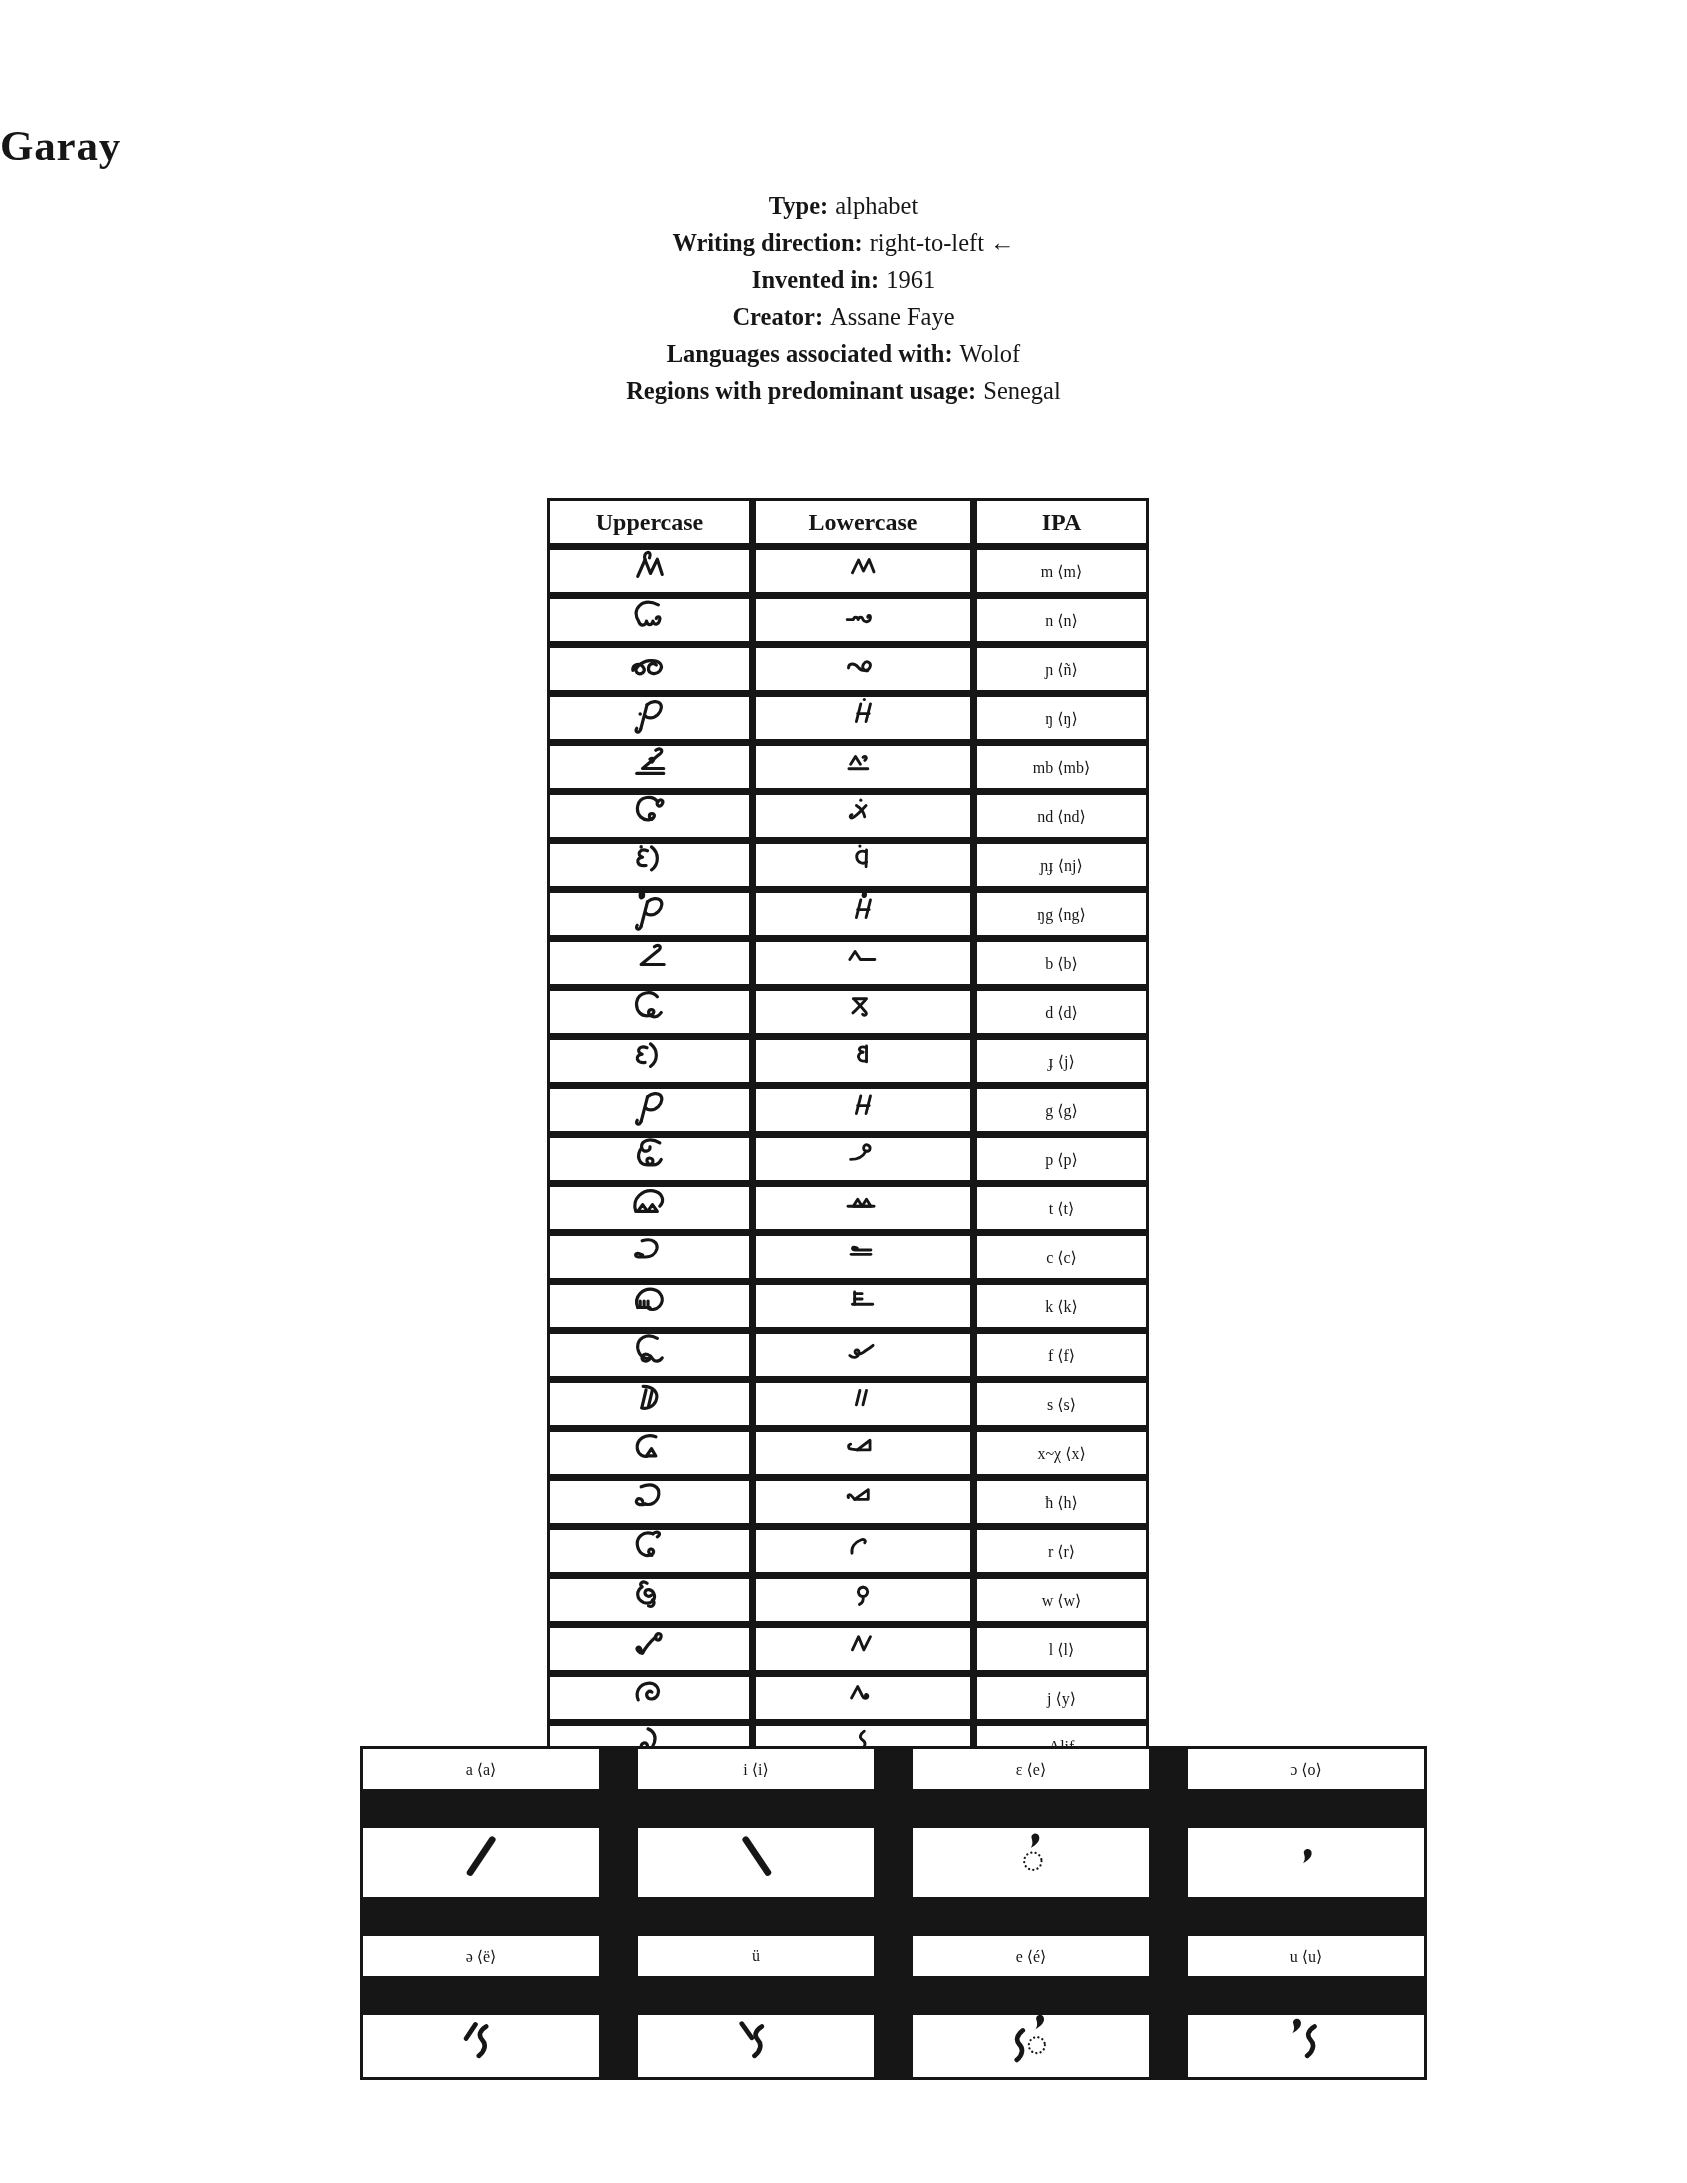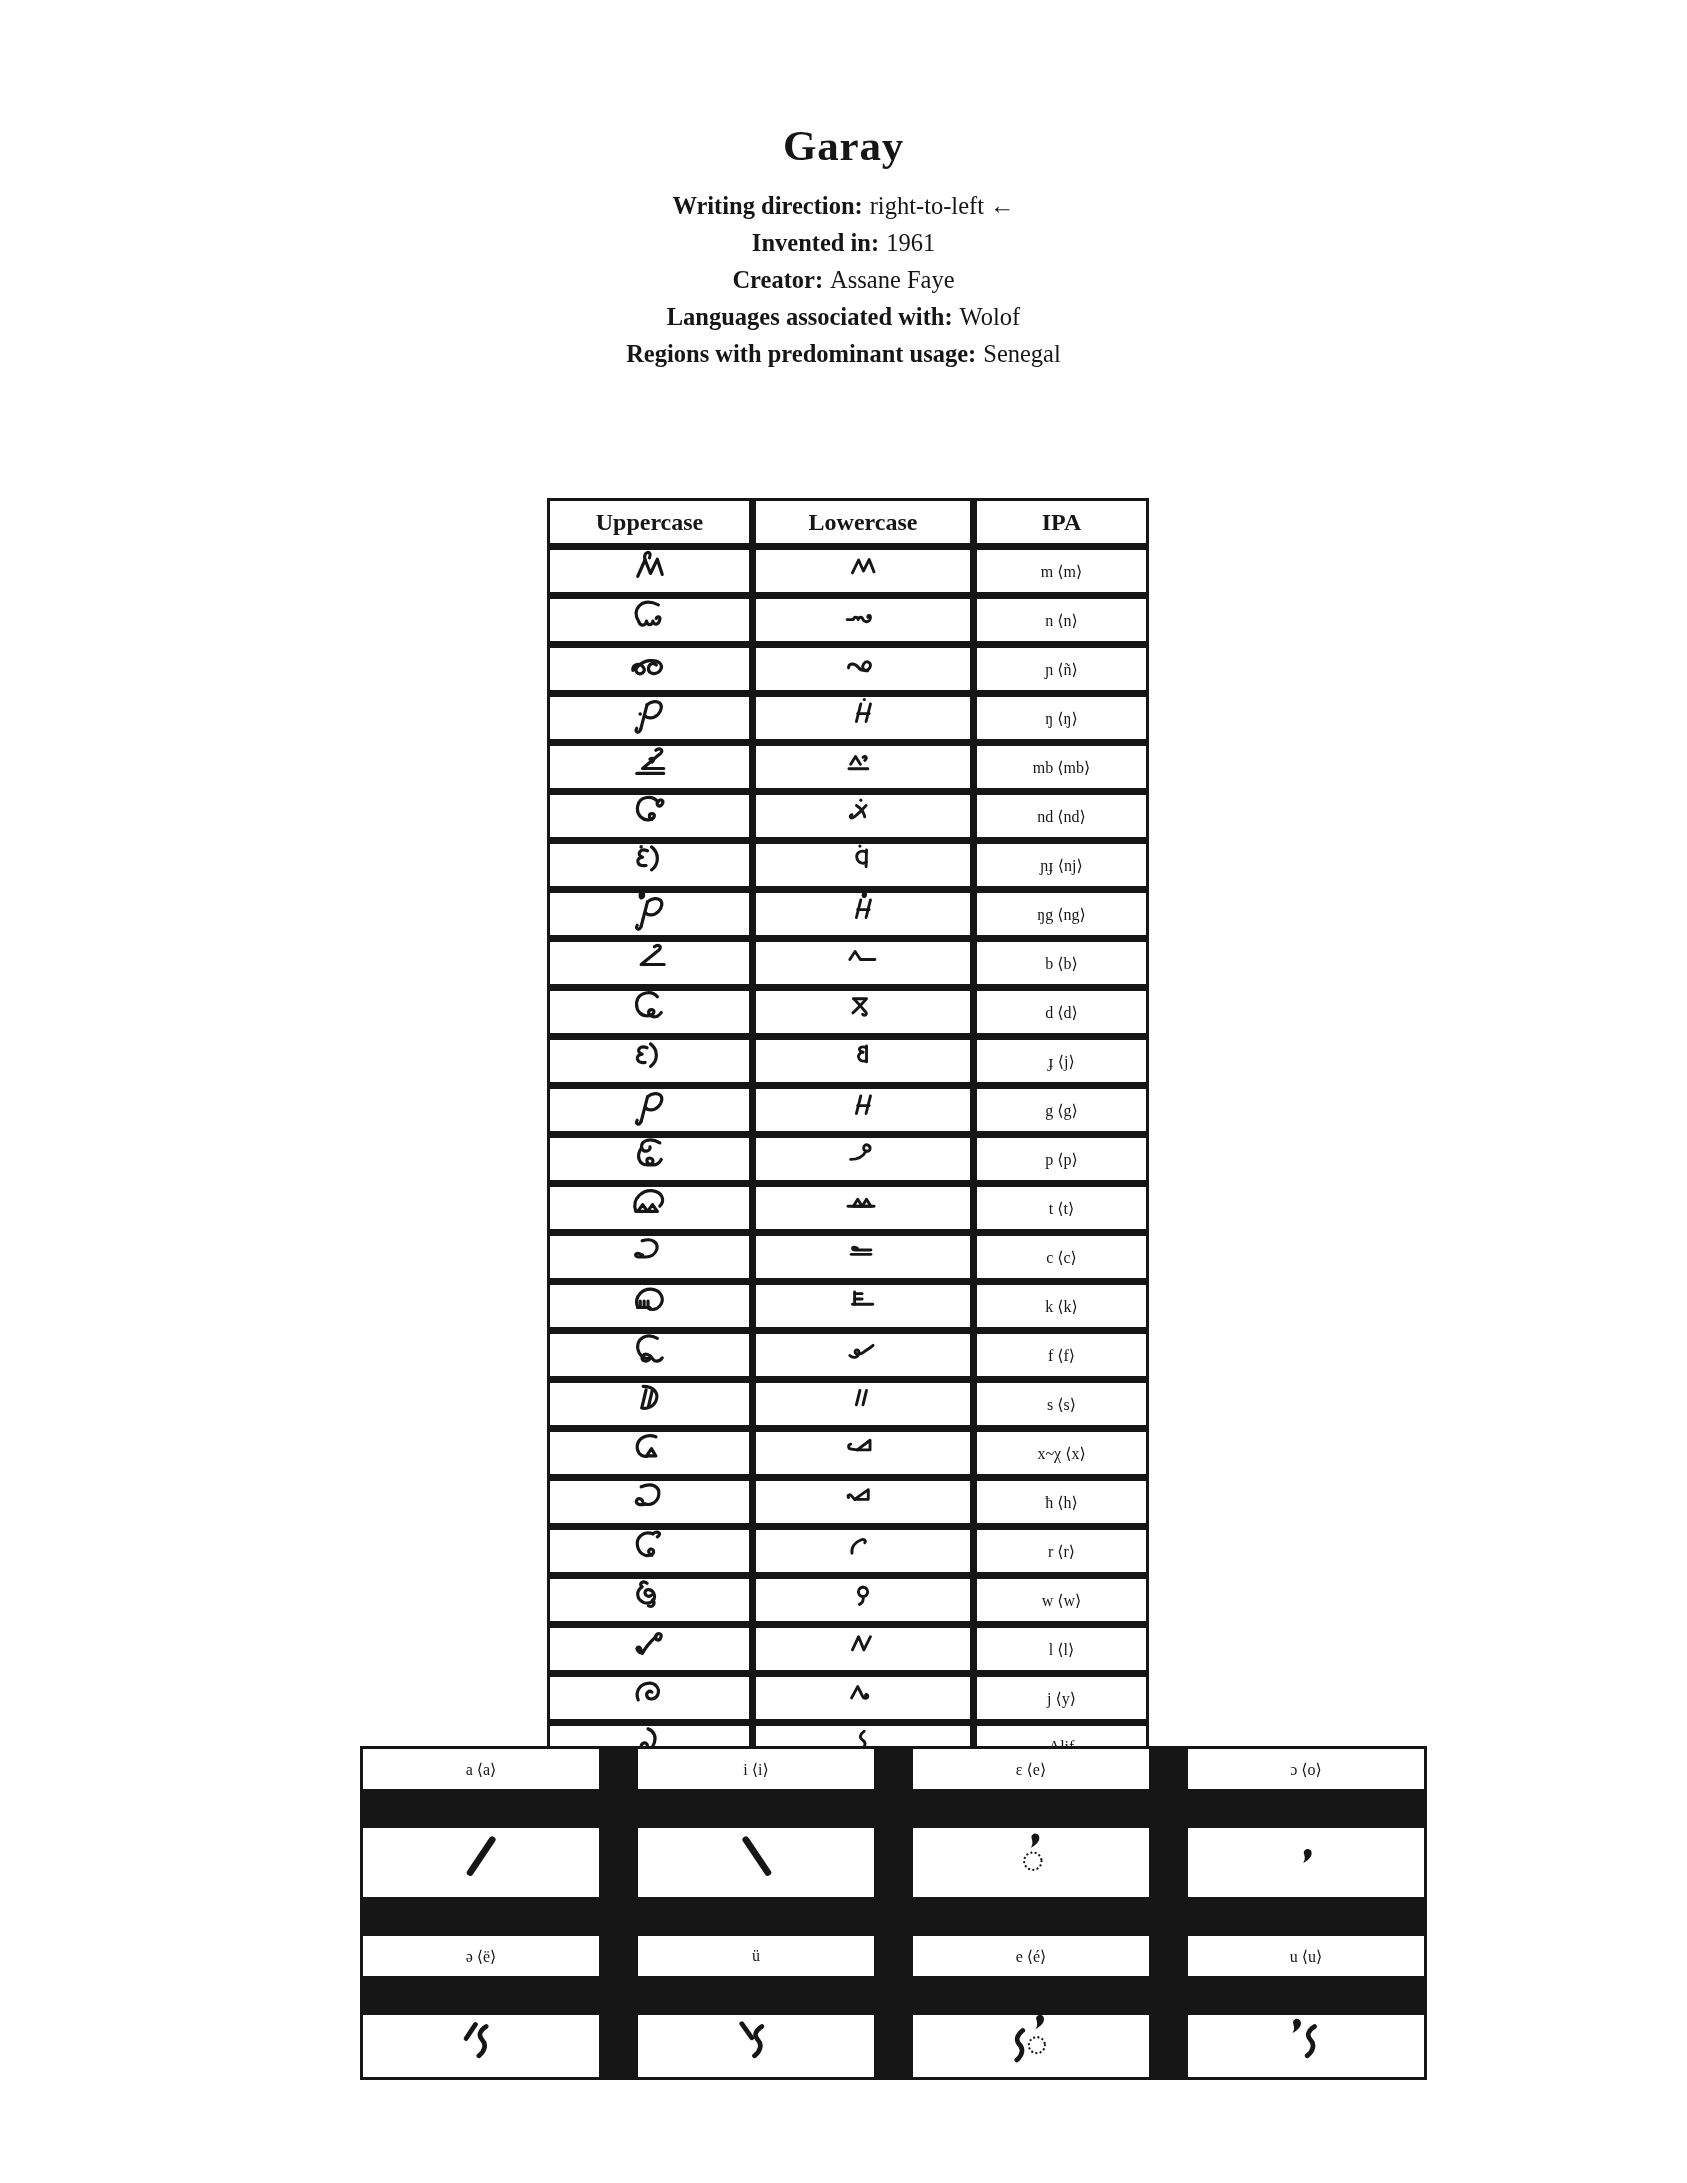--- a/index.html
+++ b/index.html
@@ -1,19 +1,19 @@
 <!DOCTYPE html>
 <html style="font-size:12.3px"><head>
 <meta charset="utf-8">
 <title>Garay</title>
 <style>
   html,body{margin:0;padding:0;background:#ffffff;}
   .page{position:relative;width:1687px;height:2183px;background:#ffffff;overflow:hidden;
         font-family:"Liberation Serif","DejaVu Serif",serif;color:#161616;}
-  .title{position:absolute;top:92px;left:0;width:100%;text-align:center;
+  .title{position:absolute;top:92px;left:0;width:100%;
          font-size:43px;font-weight:bold;letter-spacing:0.8px;}
   .meta{position:absolute;top:187px;left:0;width:100%;text-align:center;
         font-size:24.5px;line-height:37px;}
   .meta .b{font-weight:bold;margin-right:7px;}
   .section-head{position:absolute;text-align:center;font-weight:bold;font-size:26px;}
   #cons-head{left:547px;width:595px;top:463px;}
   #vow-head{left:360px;width:958px;top:1709px;}
   #cons-table{position:absolute;left:547px;top:498px;display:grid;
               grid-template-columns:199px 214px 169px;
               grid-template-rows:42px;grid-auto-rows:42px;
@@ -30,20 +30,21 @@
   svg.gV{width:75px;height:67px;}
 </style>
 </head>
 <body>
 
 <div class="page">
 
   <h1 class="title">Garay</h1>
 
   <div class="meta">
+    <div class="meta-line"><span class="b">Type:</span><span>alphabet</span></div>
     <div class="meta-line"><span class="b">Writing direction:</span><span>right-to-left ←</span></div>
     <div class="meta-line"><span class="b">Invented in:</span><span>1961</span></div>
     <div class="meta-line"><span class="b">Creator:</span><span>Assane Faye</span></div>
     <div class="meta-line"><span class="b">Languages associated with:</span><span>Wolof</span></div>
     <div class="meta-line"><span class="b">Regions with predominant usage:</span><span>Senegal</span></div>
   </div>
 
 
   <div id="cons-table">
     <div class="cell hdr">Uppercase</div>

